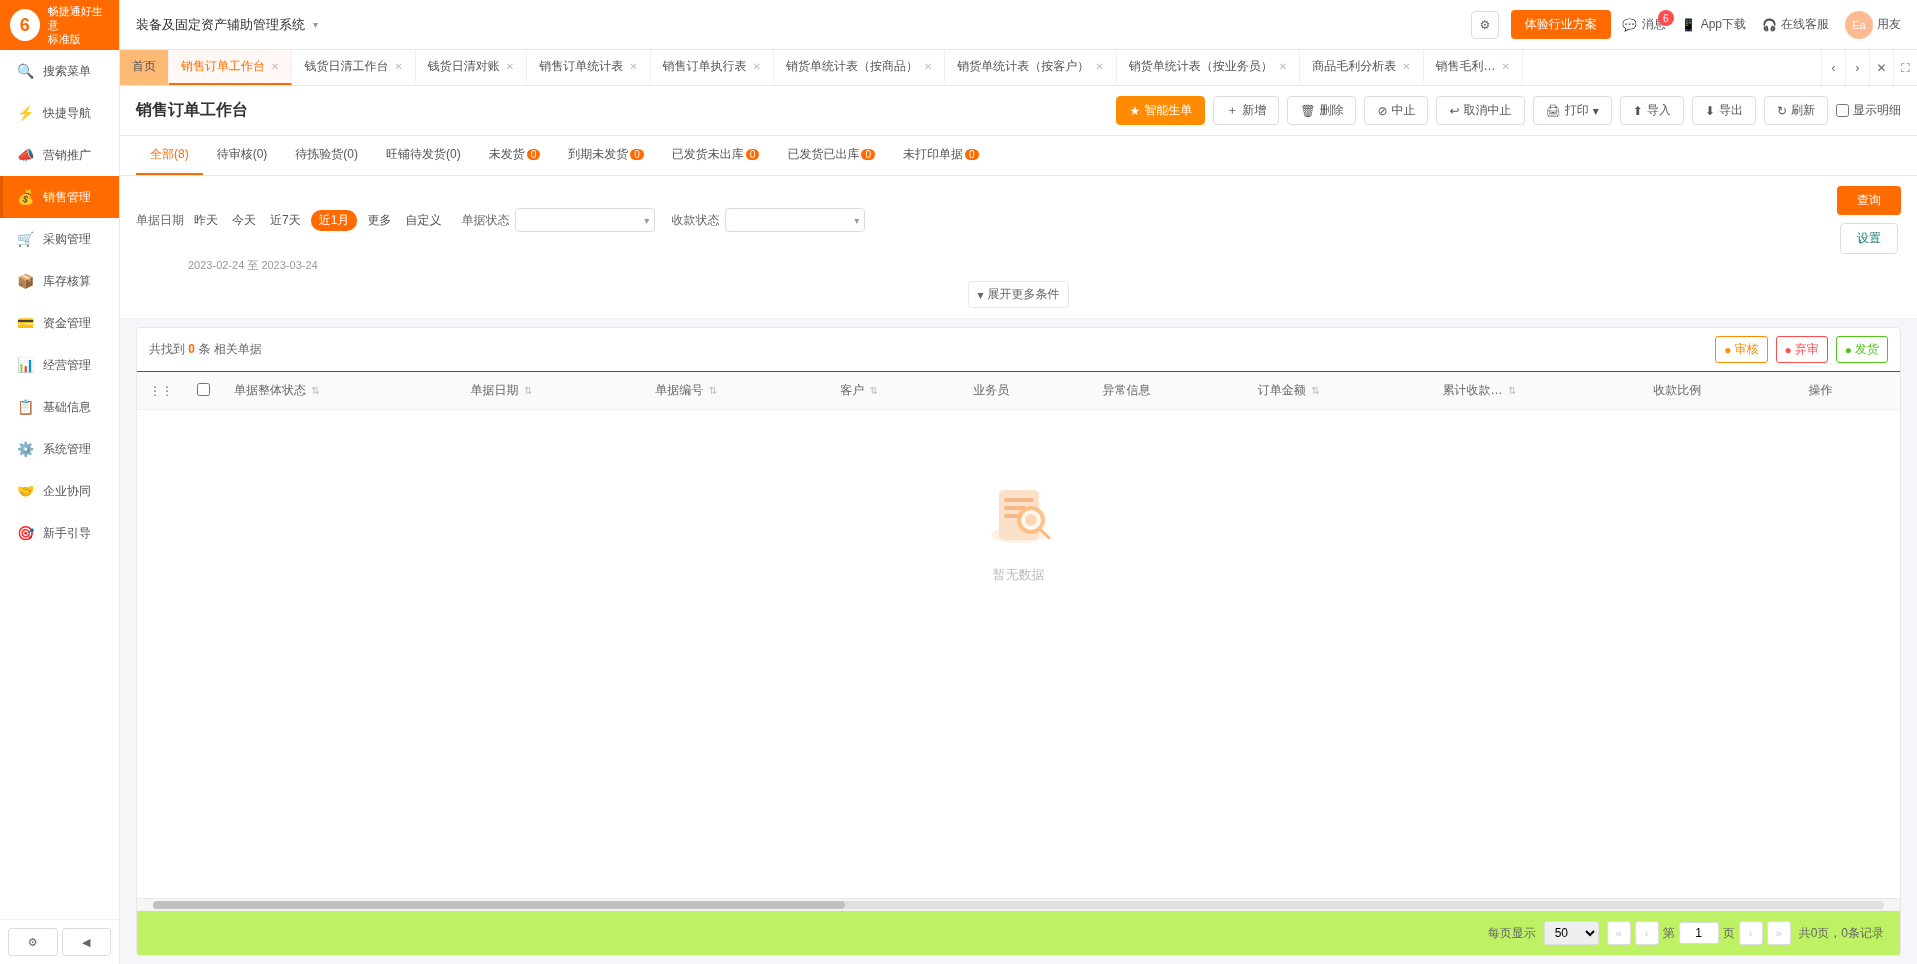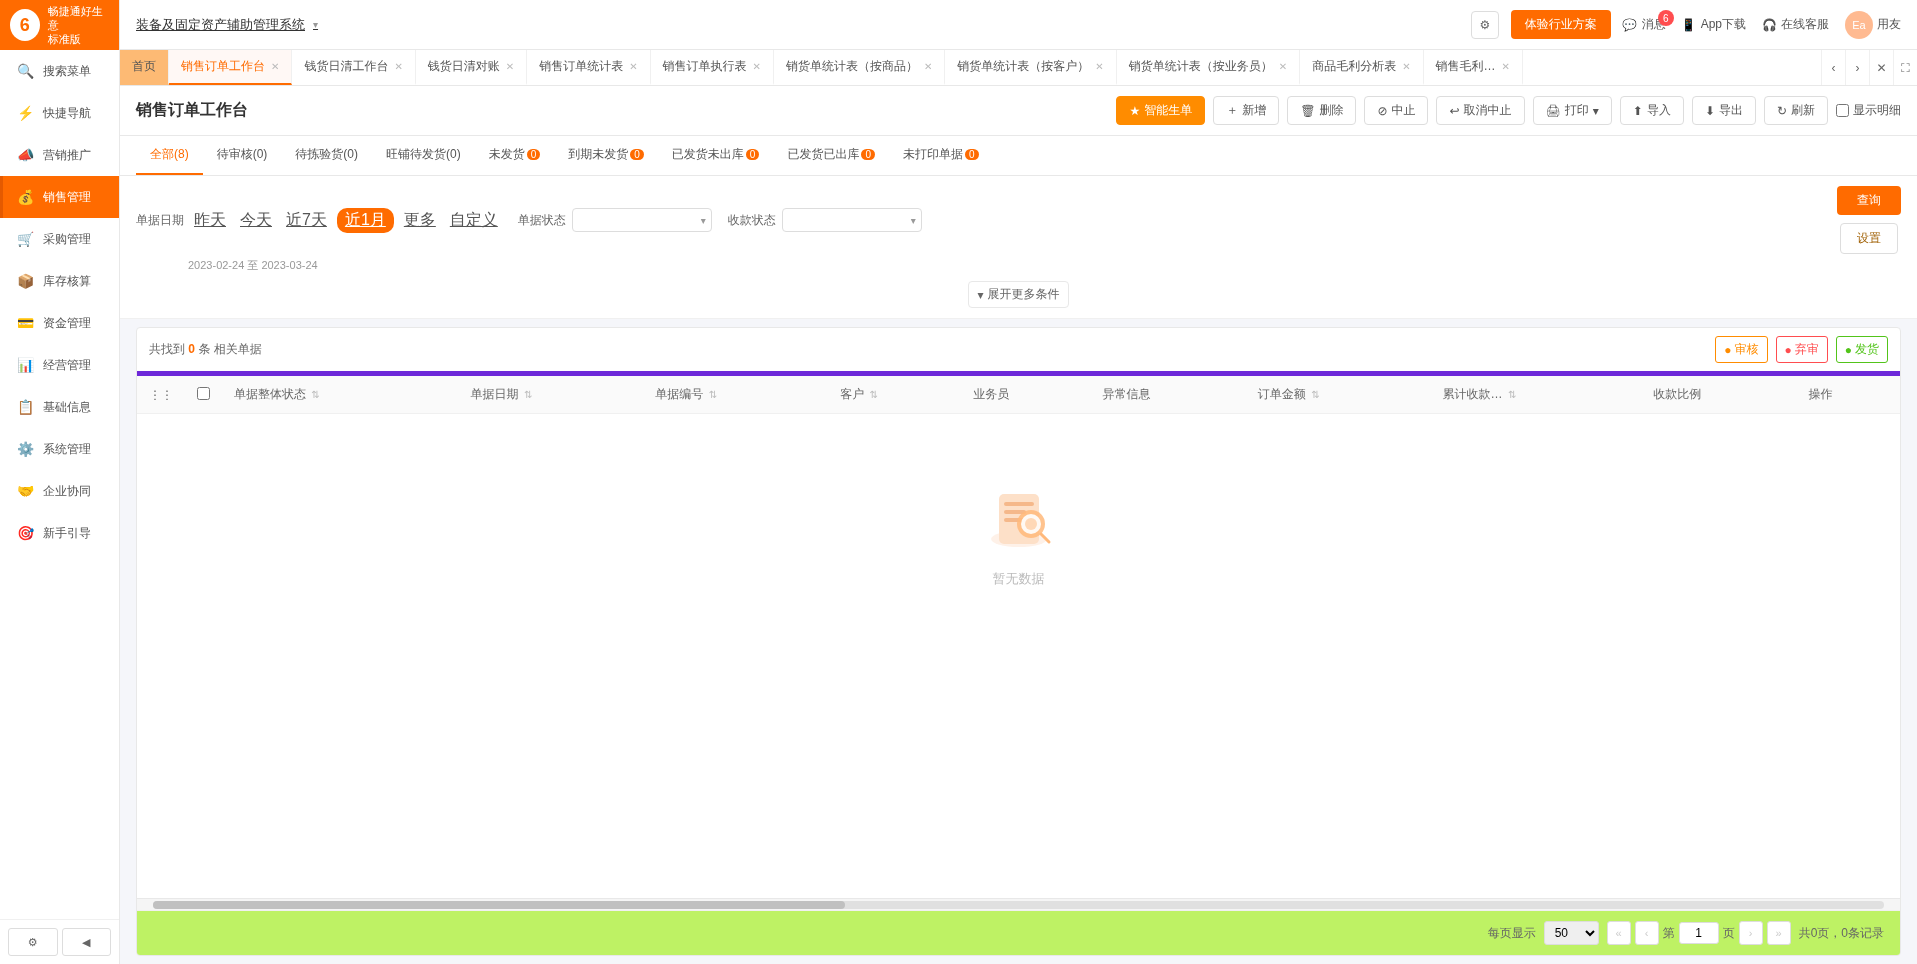--- a/index.html
+++ b/index.html
@@ -15,21 +15,21 @@
     .nav-item.active { background: #ff6b00; color: #fff; border-left: 3px solid #e55a00; }
     .nav-icon { width: 18px; height: 18px; display: flex; align-items: center; justify-content: center; font-size: 14px; }
     .sidebar-bottom { padding: 8px; border-top: 1px solid #f0f0f0; display: flex; gap: 4px; }
     .sidebar-bottom-btn { flex: 1; height: 28px; border: 1px solid #ddd; background: #fff; border-radius: 3px; cursor: pointer; font-size: 11px; color: #666; display: flex; align-items: center; justify-content: center; }
 
     
     .main { flex: 1; display: flex; flex-direction: column; overflow: hidden; }
 
     
     .topbar { height: 50px; background: #fff; border-bottom: 1px solid #e8e8e8; display: flex; align-items: center; padding: 0 16px; gap: 12px; }
-    .topbar-title { font-size: 13px; color: #333; flex: 1; display: flex; align-items: center; gap: 8px; text-decoration: underline; }
+    .topbar-title { font-size: 13px; color: #333; flex: 1; display: flex; align-items: center; gap: 8px; }
     .dropdown-arrow { color: #999; font-size: 10px; }
     .topbar-gear { width: 28px; height: 28px; border: 1px solid #ddd; border-radius: 4px; display: flex; align-items: center; justify-content: center; cursor: pointer; color: #666; }
     .topbar-solution { background: #ff6b00; color: #fff; padding: 6px 14px; border-radius: 4px; font-size: 12px; cursor: pointer; border: none; }
     .topbar-actions { display: flex; align-items: center; gap: 16px; }
     .topbar-action { display: flex; align-items: center; gap: 4px; cursor: pointer; color: #555; font-size: 12px; position: relative; }
     .badge { position: absolute; top: -6px; right: -8px; background: #ff4d4f; color: #fff; font-size: 10px; border-radius: 8px; padding: 0 4px; min-width: 16px; height: 16px; display: flex; align-items: center; justify-content: center; }
     .user-avatar { width: 28px; height: 28px; background: #ffba91; border-radius: 50%; display: flex; align-items: center; justify-content: center; font-size: 11px; color: #fff; }
 
     
     .tabbar { height: 36px; background: #fff; border-bottom: 1px solid #e8e8e8; display: flex; align-items: stretch; overflow: hidden; }
@@ -53,32 +53,32 @@
     .subtab { padding: 10px 14px; cursor: pointer; font-size: 12px; color: #555; border-bottom: 2px solid transparent; white-space: nowrap; }
     .subtab.active { color: #ff6b00; border-bottom: 2px solid #ff6b00; font-weight: 500; }
     .subtab-badge-orange { background: #ff6b00; color: #fff; border-radius: 8px; padding: 0 4px; font-size: 10px; margin-left: 2px; }
 
     
     .filter-area { background: #fff; padding: 10px 16px; border-bottom: 1px solid #f0f0f0; }
     .filter-row { display: flex; align-items: center; gap: 16px; flex-wrap: wrap; }
     .filter-item { display: flex; align-items: center; gap: 6px; }
     .filter-label { color: #666; font-size: 12px; white-space: nowrap; }
     .filter-date-options { display: flex; align-items: center; gap: 6px; }
-    .date-opt { color: #555; font-size: 16px; cursor: pointer; padding: 2px 4px; border-radius: 3px; text-decoration: underline; }
+    .date-opt { color: #555; font-size: 12px; cursor: pointer; padding: 2px 4px; border-radius: 3px; }
     .date-opt.active { background: #ff6b00; color: #fff; border-radius: 10px; padding: 2px 8px; }
     .filter-select { border: 1px solid #ddd; border-radius: 4px; padding: 4px 24px 4px 8px; font-size: 12px; color: #555; background: #fff; cursor: pointer; min-width: 140px; appearance: none; position: relative; }
     .select-wrapper { position: relative; display: inline-block; }
     .select-wrapper::after { content: '▾'; position: absolute; right: 6px; top: 50%; transform: translateY(-50%); color: #999; font-size: 10px; pointer-events: none; }
     .expand-more { display: flex; align-items: center; gap: 4px; color: #666; font-size: 12px; cursor: pointer; padding: 4px 8px; border: 1px solid #e8e8e8; border-radius: 4px; }
     .btn-query { background: #ff6b00; color: #fff; border: none; padding: 6px 20px; border-radius: 4px; cursor: pointer; font-size: 12px; }
-    .btn-set { background: #fff; color: #a16207; border: 1px solid #ddd; padding: 6px 16px; border-radius: 4px; cursor: pointer; font-size: 12px; }
+    .btn-set { background: #fff; color: #0f766e; border: 1px solid #ddd; padding: 6px 16px; border-radius: 4px; cursor: pointer; font-size: 12px; }
 
     
     .table-area { flex: 1; background: #fff; margin: 8px 16px; border-radius: 4px; border: 1px solid #e8e8e8; display: flex; flex-direction: column; overflow: hidden; }
-    .table-toolbar { display: flex; align-items: center; padding: 8px 12px; border-bottom: 5px solid #6d28d9; gap: 12px; }
+    .table-toolbar { display: flex; align-items: center; padding: 8px 12px; border-bottom: 1px solid #6d28d9; gap: 12px; }
     .table-count { font-size: 12px; color: #666; }
     .table-count em { color: #ff6b00; font-style: normal; font-weight: bold; }
     .table-toolbar-actions { margin-left: auto; display: flex; gap: 8px; }
     .toolbar-action-btn { display: flex; align-items: center; gap: 3px; padding: 4px 8px; border: 1px solid #ddd; border-radius: 3px; cursor: pointer; font-size: 12px; color: #555; background: #fff; }
     .toolbar-action-btn.approve { color: #ff8c00; border-color: #ff8c00; }
     .toolbar-action-btn.discard { color: #ff4d4f; border-color: #ff4d4f; }
     .toolbar-action-btn.ship { color: #52c41a; border-color: #52c41a; }
 
     table { width: 100%; border-collapse: collapse; }
     thead tr { background: #fafafa; }

